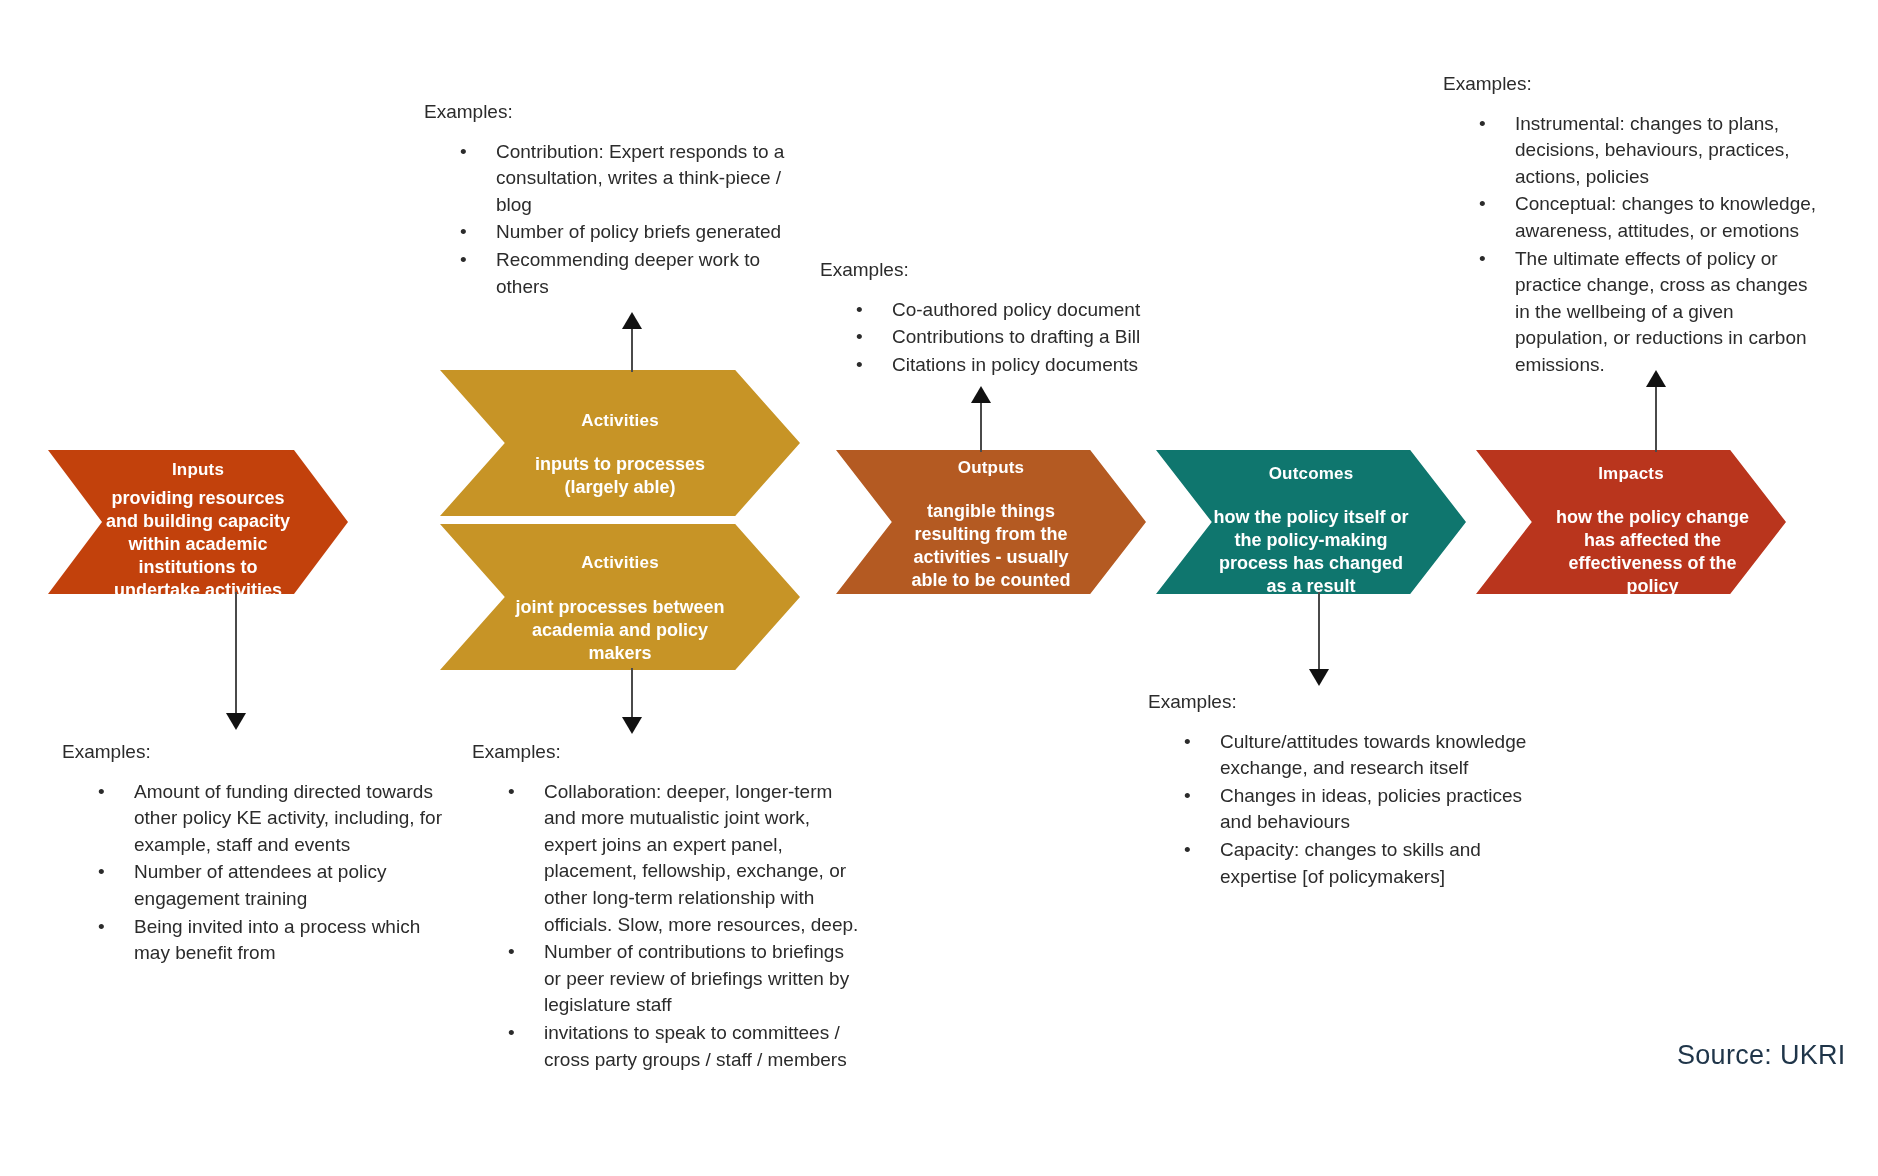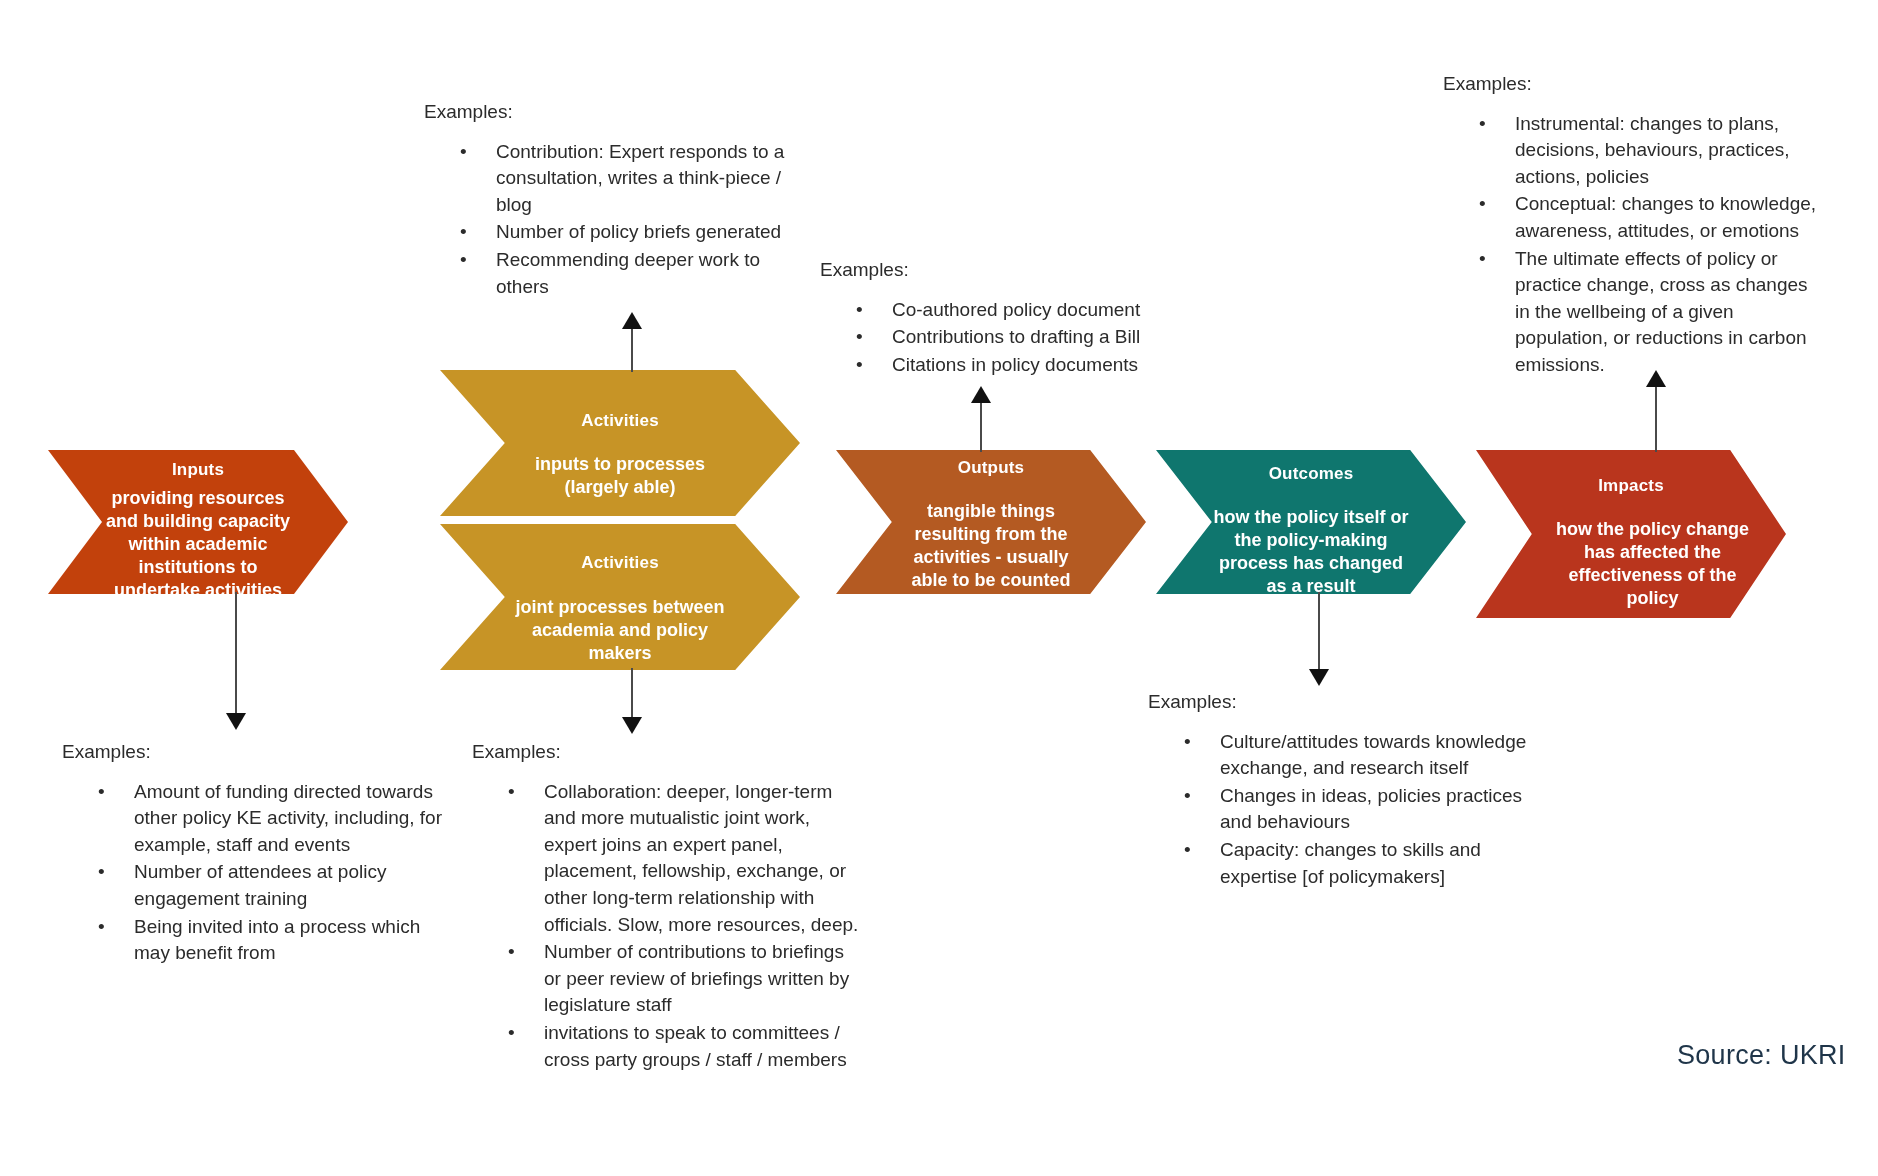--- a/index.html
+++ b/index.html
@@ -135,21 +135,21 @@
   <div class="chevron" id="chev-outputs" style="left:836px; top:450px; width:310px; height:144px; background:#B45A22; padding-top:6px;">
     <div class="ch-title">Outputs</div>
     <div class="ch-desc" style="width:196px; margin-top:21px;">tangible things resulting from the activities - usually able to be counted</div>
   </div>
 
   <div class="chevron" id="chev-outcomes" style="left:1156px; top:450px; width:310px; height:144px; background:#0f766e; padding-top:18px;">
     <div class="ch-title">Outcomes</div>
     <div class="ch-desc" style="width:205px; margin-top:21px;">how the policy itself or the policy-making process has changed as a result</div>
   </div>
 
-  <div class="chevron" id="chev-impacts" style="left:1476px; top:450px; width:310px; height:168px; background:#B9351D; padding-top:18px;">
+  <div class="chevron" id="chev-impacts" style="left:1476px; top:450px; width:310px; height:144px; background:#B9351D; padding-top:18px;">
     <div class="ch-title">Impacts</div>
     <div class="ch-desc" style="width:205px; margin-top:21px;margin-left:43px;">how the policy change has affected the effectiveness of the policy</div>
   </div>
 
   <div class="arrow down" style="left:226px; top:592px; width:20px; height:138px;">
     <div class="shaft"></div>
     <div class="head"></div>
   </div>
 
   <div class="arrow up" style="left:622px; top:312px; width:20px; height:60px;">

